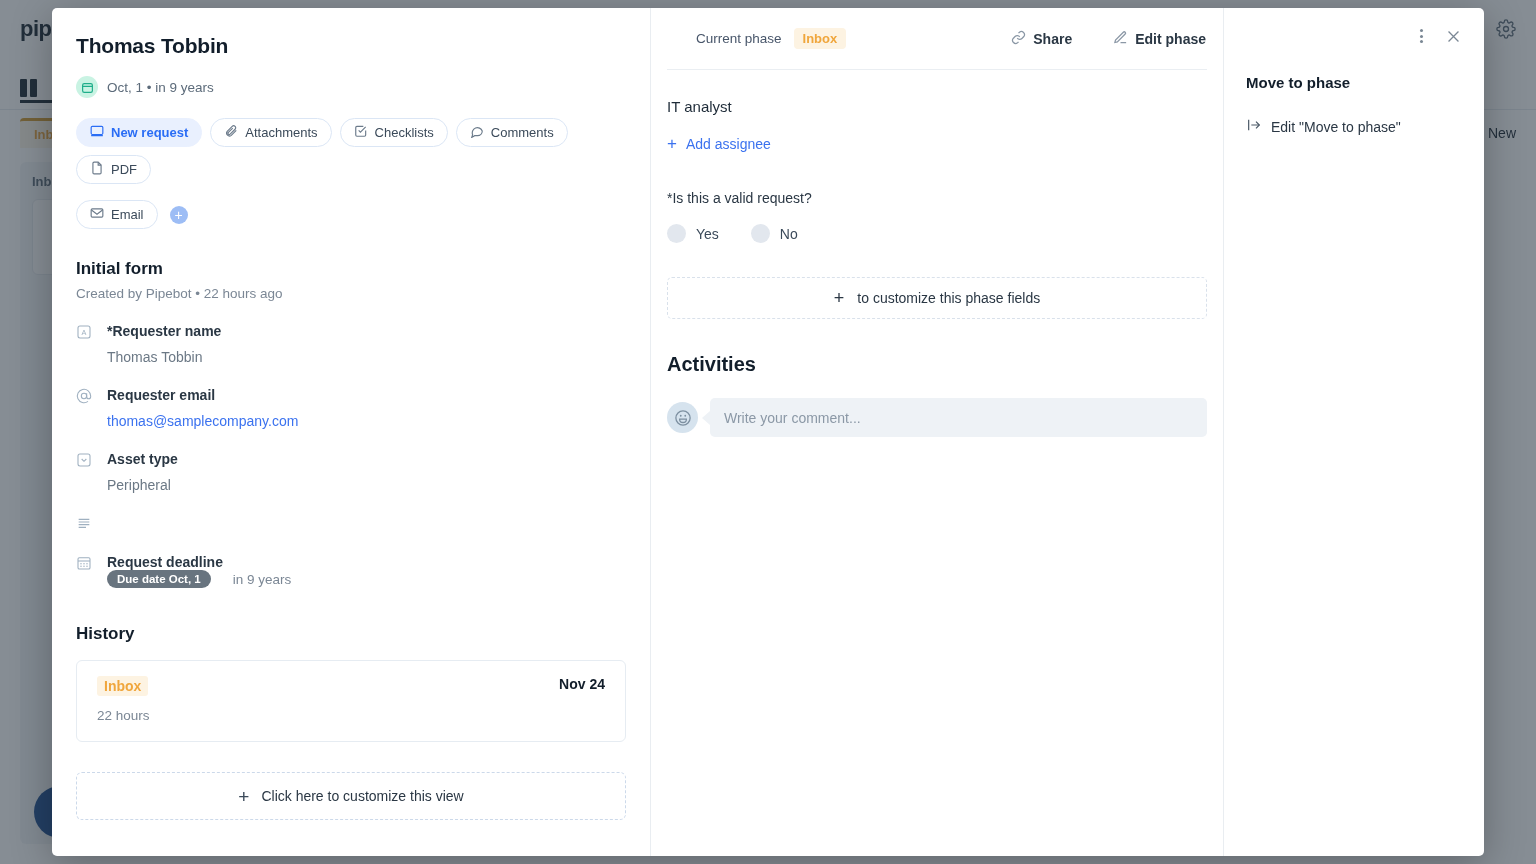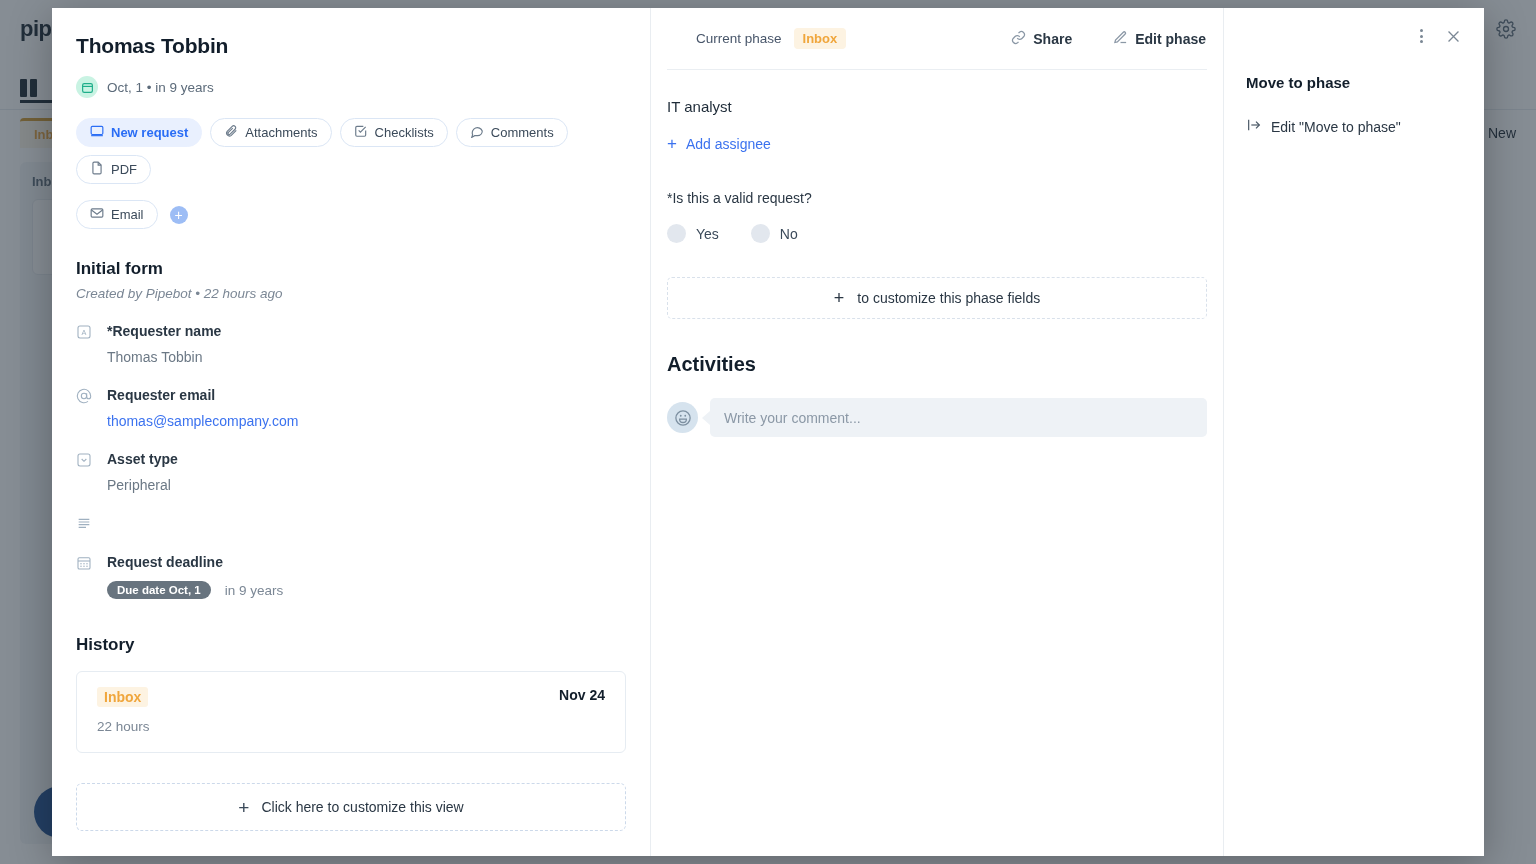--- a/index.html
+++ b/index.html
@@ -73,21 +73,21 @@
   #overlay-scrim {
     position: absolute; inset: 0;
     background: rgba(40, 52, 64, 0.56);
   }
 
   
   #card-modal {
     position: absolute;
     left: 52px; top: 8px; width: 1432px; height: 848px;
     background: #ffffff;
-    border-radius: 0;
+    border-radius: 5px;
     box-shadow: 0 8px 40px rgba(0,0,0,.28);
     display: flex;
     overflow: hidden;
   }
 
   
   .left-panel {
     width: 599px; flex: none; height: 100%;
     border-right: 1px solid #e9edf1;
     overflow-y: auto;
@@ -128,31 +128,31 @@
     background: #9dbdf5; color: #fff; align-self: center;
     display: flex; align-items: center; justify-content: center;
     font-size: 14px; line-height: 1; font-weight: 500;
     margin-left: 4px;
   }
 
   .section-title {
     font-size: 17px; font-weight: bold; color: #121e2b; margin-top: 30px;
   }
   .section-sub {
-    font-size: 13.5px; color: #7b8795; margin-top: 7px; font-style: italic;
+    font-size: 13.5px; color: #7b8795; margin-top: 7px;
   }
 
   .field { display: flex; gap: 13px; margin-top: 22px; }
   .field-icon { width: 18px; flex: none; padding-top: 1px; color: #9fb0c0; }
   .field-icon svg { width: 16px; height: 16px; display:block; }
   .field-label { font-size: 14px; font-weight: bold; color: #2a3744; }
   .field-value { font-size: 14px; color: #6b7885; margin-top: 10px; }
   .field-value.link { color: #3b72ef; }
 
-  .duedate-row { display: flex; align-items: center; gap: 14px; margin-top: 11px; }
+  .duedate-row { display: flex; align-items: center; gap: 22px; }
   .duedate-chip {
     background: #68747f; color: #fff; font-size: 11.5px; font-weight: 600;
     padding: 3px 10px; border-radius: 11px; white-space: nowrap;
   }
   .duedate-rel { font-size: 13.5px; color: #7b8795; }
 
   .history-title { font-size: 17px; font-weight: bold; color: #121e2b; margin-top: 36px; }
   .history-card {
     margin-top: 16px; border: 1px solid #e6ecf2; border-radius: 6px;
     padding: 15px 20px 18px 20px;

